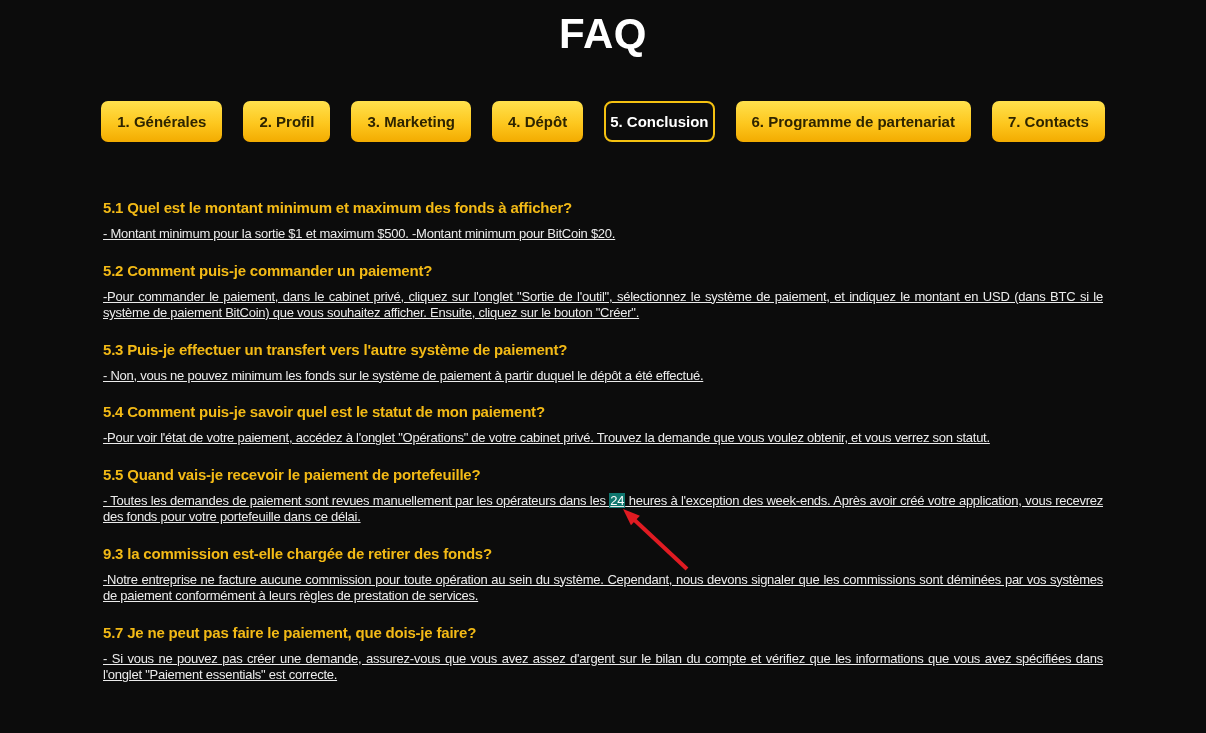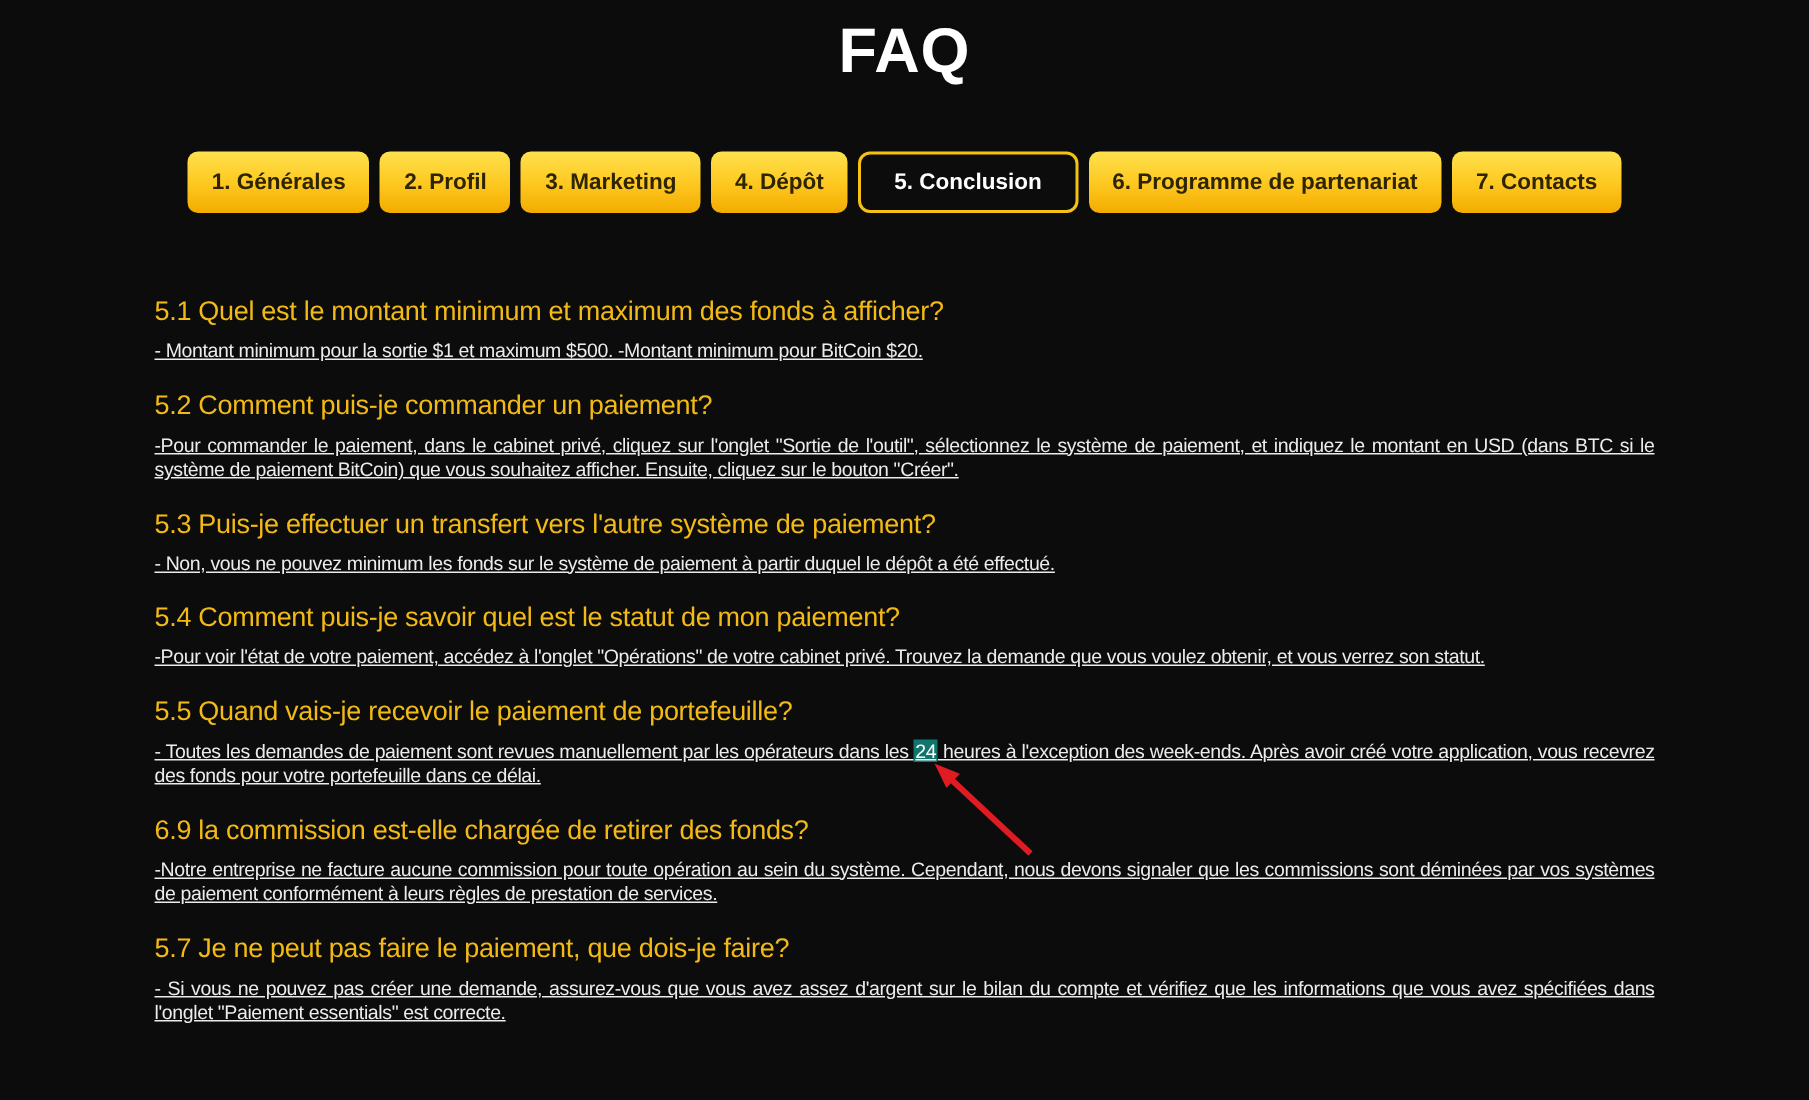--- a/index.html
+++ b/index.html
@@ -17,52 +17,52 @@
     font-weight: 700;
     text-align: center;
     margin: 8px 0 16px 0;
     line-height: 52px;
     letter-spacing: 0.5px;
   }
   .tabs {
     display: flex;
     justify-content: center;
     align-items: stretch;
-    gap: 7px;
+    gap: 21px;
     margin-top: 41px;
     height: 41px;
   }
   .tab {
     font-family: "Liberation Sans", sans-serif;
     font-weight: 700;
     font-size: 15px;
     color: #2e2400;
     background: linear-gradient(180deg, #ffe14d 0%, #fdc71e 55%, #f3ab00 100%);
     border: none;
     border-radius: 7px;
     padding: 0 16px;
     cursor: pointer;
     white-space: nowrap;
   }
   .tab.active {
     background: #0c0c0c;
     color: #ffffff;
     border: 2px solid #f5c211;
     border-radius: 8px;
-    padding: 0 22px;
+    padding: 0 4px;
   }
   .content {
     width: 1000px;
     margin: 55px auto 0 auto;
   }
   .faq-item h2 {
     color: #f3ba16;
-    font-size: 18px;
+    font-size: 15px;
     line-height: 21px;
-    font-weight: 400;
+    font-weight: 700;
     margin: 0 0 8px 0;
     letter-spacing: -0.2px;
   }
   .faq-item p {
     color: #ececec;
     font-size: 13px;
     line-height: 16.5px;
     margin: 0 0 17px 0;
     text-align: justify;
     letter-spacing: -0.25px;
@@ -122,21 +122,21 @@
 
   <section class="faq-item">
     <h2>5.5 Quand vais-je recevoir le paiement de portefeuille?</h2>
     <p><span>- Toutes les demandes de paiement sont revues manuellement par les opérateurs dans les </span><span class="hl" style="background: #0f766e;"><span>24</span><svg class="arrow" viewBox="0 0 92 76" xmlns="http://www.w3.org/2000/svg">
             <polygon class="arrow-head" points="16,2 32.9,8.85 23.95,18.35" fill="#e01b22"></polygon>
             <line class="arrow-stroke" x1="27" y1="12.5" x2="80" y2="62" stroke="#e01b22" stroke-width="4"></line>
           </svg></span><span> heures à l'exception des week-ends. Après avoir créé votre application, vous recevrez des fonds pour votre portefeuille dans ce délai.</span></p>
   </section>
 
   <section class="faq-item">
-    <h2>6.9 la commission est-elle chargée de retirer des fonds?</h2>
+    <h2>9.3 la commission est-elle chargée de retirer des fonds?</h2>
     <p>-Notre entreprise ne facture aucune commission pour toute opération au sein du système. Cependant, nous devons signaler que les commissions sont déminées par vos systèmes de paiement conformément à leurs règles de prestation de services.</p>
   </section>
 
   <section class="faq-item">
     <h2>5.7 Je ne peut pas faire le paiement, que dois-je faire?</h2>
     <p>- Si vous ne pouvez pas créer une demande, assurez-vous que vous avez assez d'argent sur le bilan du compte et vérifiez que les informations que vous avez spécifiées dans l'onglet "Paiement essentials" est correcte.</p>
   </section>
 
 </main>
 

